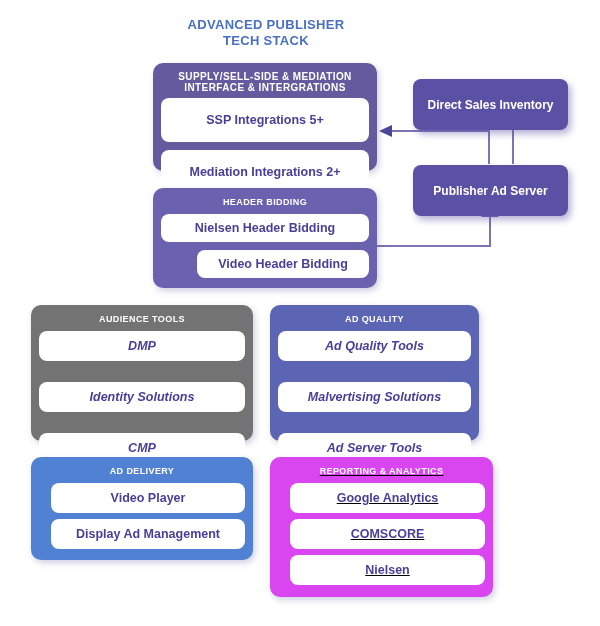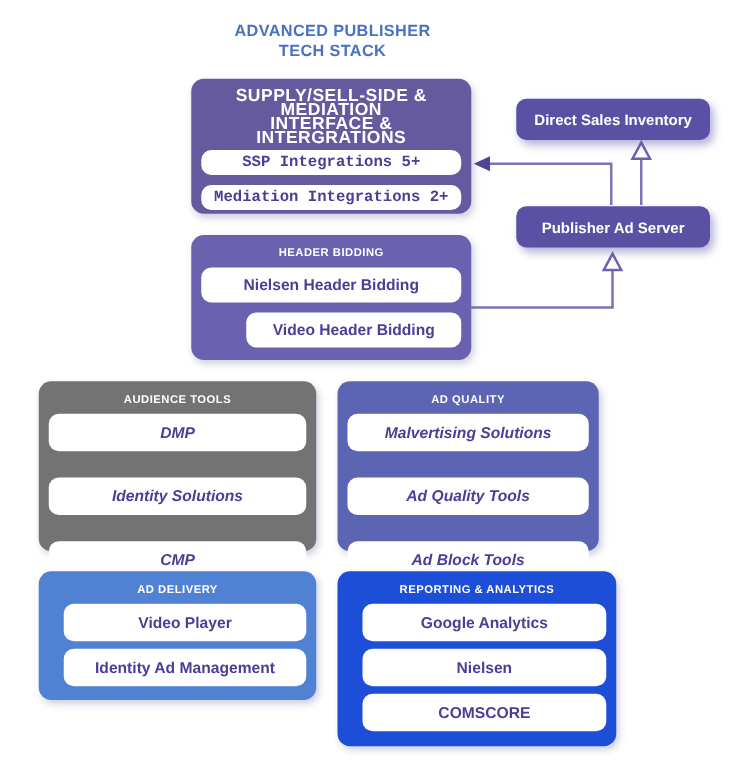--- a/index.html
+++ b/index.html
@@ -21,43 +21,43 @@
     color:#ffffff; font-weight:bold; text-align:center;
     font-size:9px; letter-spacing:0.4px; line-height:11px;
   }
   .pill {
     background:#ffffff; border-radius:8px; flex:0 0 auto;
     display:flex; align-items:center; justify-content:center;
     color:#4A3F96; font-weight:bold; font-size:12.5px;
   }
   
   .sec-supply { left:153px; top:63px; width:224px; height:108px; background:#665A9F; }
-  .sec-supply .section-heading { margin:8px 0 5px; font-size:14px; }
-  .sec-supply .pill { height:20px;font-family:Liberation Mono, monospace; }
+  .sec-supply .section-heading { margin:8px 0 5px; font-size:10px; }
+  .sec-supply .pill { height:44px; }
   .sec-supply .pill + .pill { margin-top:8px; }
   
   .sec-hb { left:153px; top:188px; width:224px; height:100px; background:#6A62AE; }
   .sec-hb .section-heading { margin:9px 0 6px; }
   .sec-hb .pill { height:28px; }
   .sec-hb .pill + .pill { margin-top:8px;margin-left:36px; }
   
   .sec-audience  { left:31px;  top:305px; width:222px; height:136px; background:#737373; }
   .sec-adquality { left:270px; top:305px; width:209px; height:136px; background:#5C64B4; }
   .sec-audience .section-heading, .sec-adquality .section-heading { margin:9px 0 6px; }
   .sec-audience .pill, .sec-adquality .pill { height:30px;font-style:italic; }
   .sec-audience .pill + .pill, .sec-adquality .pill + .pill { margin-top:21px; }
   
   .sec-delivery  { left:31px;  top:457px; width:222px; height:103px; background:#5181D2; }
-  .sec-reporting { left:270px; top:457px; width:223px; height:140px; background:#1d4ed8; }
+  .sec-reporting { left:270px; top:457px; width:223px; height:140px; background:#d946ef;text-decoration:underline; }
   .sec-delivery .section-heading, .sec-reporting .section-heading { margin:9px 0 6px; }
   .sec-delivery .pill, .sec-reporting .pill { height:30px;margin-left:12px; }
   .sec-delivery .pill + .pill, .sec-reporting .pill + .pill { margin-top:6px; }
   
   .node {
-    position:absolute; width:155px; height:33px; background:#5A51A4;
+    position:absolute; width:155px; height:51px; background:#5A51A4;
     border-radius:8px; display:flex; align-items:center; justify-content:center;
     color:#ffffff; font-weight:bold; font-size:12px;
     box-shadow:3px 4px 7px rgba(90,81,164,0.45);
   }
   .node-dsi { left:413px; top:79px; }
   .node-pas { left:413px; top:165px; }
   .connectors { position:absolute; left:0; top:0; pointer-events:none; }
 </style>
 </head>
 <body>
@@ -102,31 +102,31 @@
 
   <div class="section sec-audience">
     <div class="section-heading">AUDIENCE TOOLS</div>
     <div class="pill">DMP</div>
     <div class="pill">Identity Solutions</div>
     <div class="pill">CMP</div>
   </div>
 
   <div class="section sec-adquality">
     <div class="section-heading">AD QUALITY</div>
+    <div class="pill">Ad Quality Tools</div>
     <div class="pill">Malvertising Solutions</div>
-    <div class="pill">Ad Quality Tools</div>
-    <div class="pill">Ad Block Tools</div>
+    <div class="pill">Ad Server Tools</div>
   </div>
 
   <div class="section sec-delivery">
     <div class="section-heading">AD DELIVERY</div>
     <div class="pill">Video Player</div>
-    <div class="pill">Identity Ad Management</div>
+    <div class="pill">Display Ad Management</div>
   </div>
 
   <div class="section sec-reporting">
     <div class="section-heading">REPORTING &amp; ANALYTICS</div>
     <div class="pill">Google Analytics</div>
+    <div class="pill">COMSCORE</div>
     <div class="pill">Nielsen</div>
-    <div class="pill">COMSCORE</div>
   </div>
 
 </div>
 
 </body></html>

